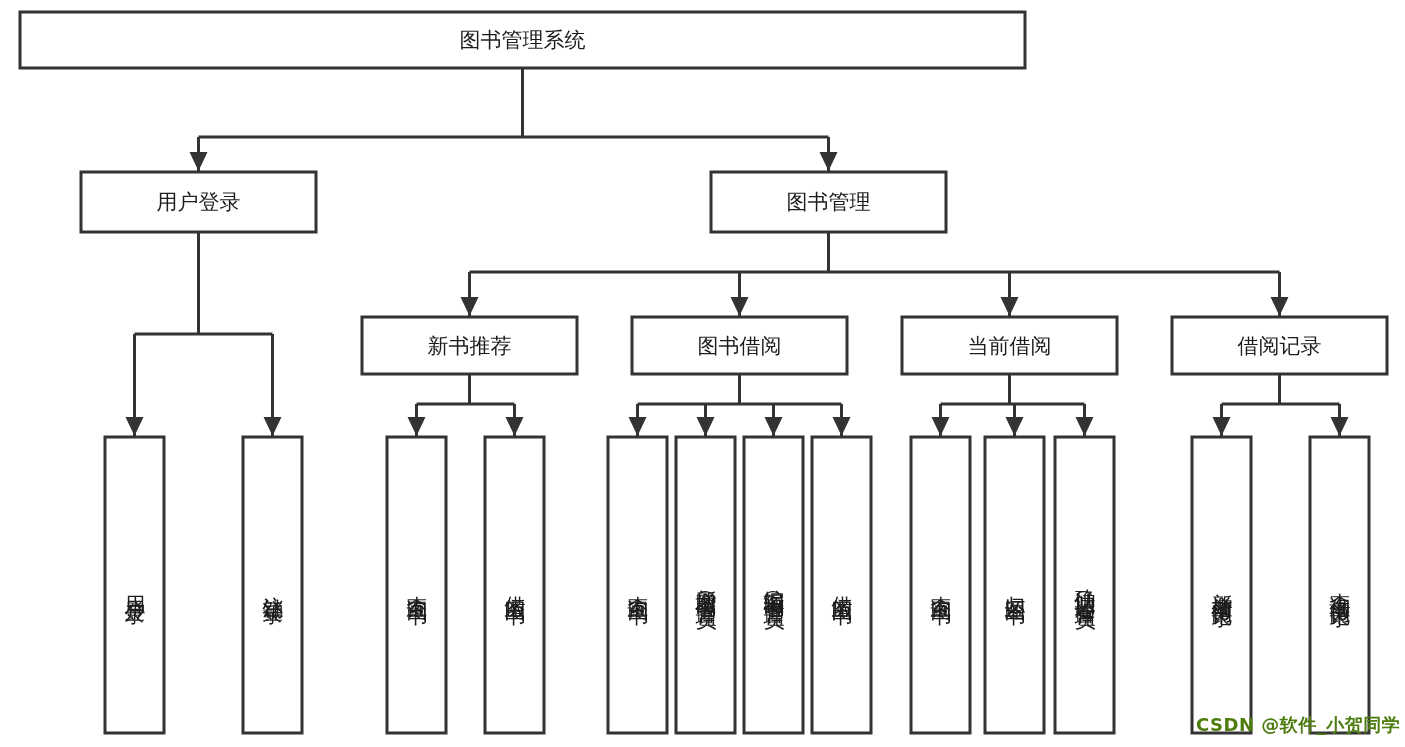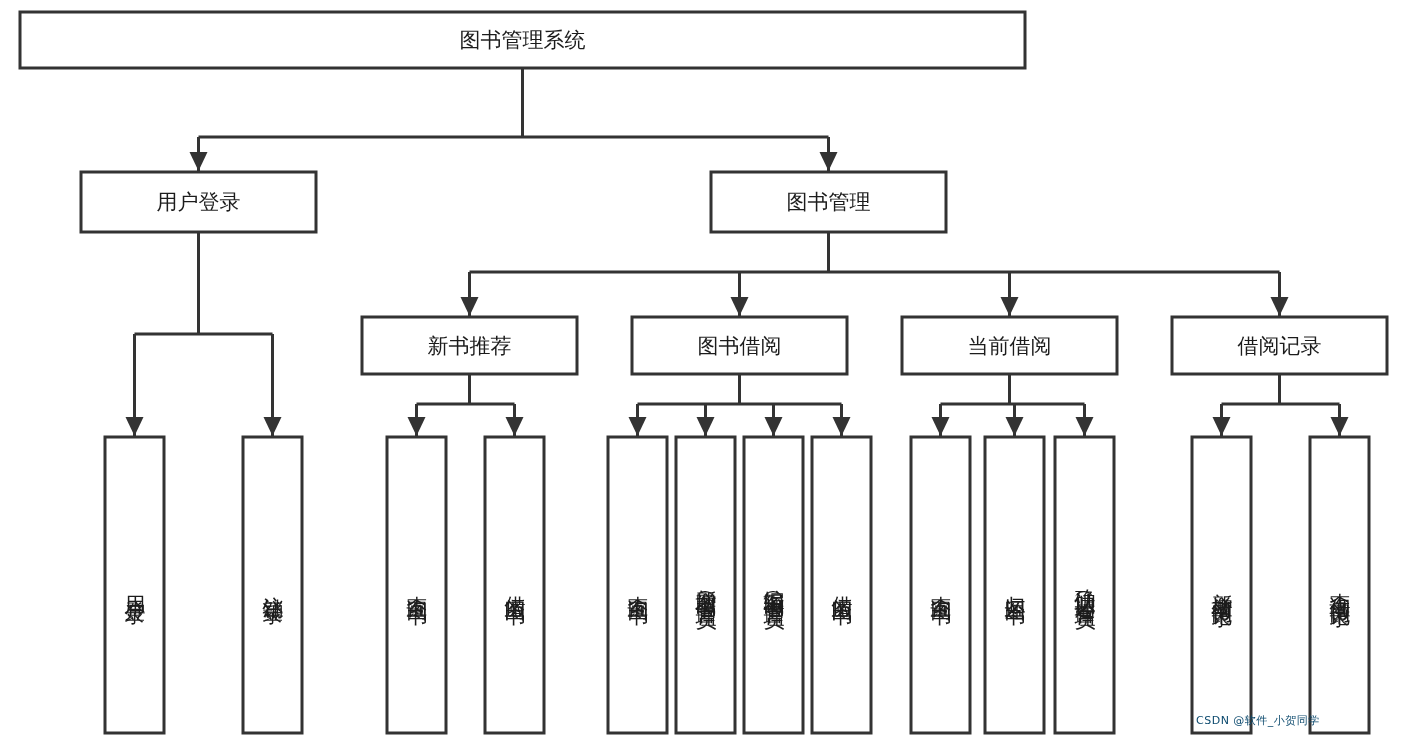--- a/index.html
+++ b/index.html
@@ -62,24 +62,25 @@
     color: #1c1c1c;
     display: flex;
     align-items: center;
     justify-content: center;
     white-space: nowrap;
     pointer-events: none;
   }
   .watermark {
     position: absolute;
     font-family: "DejaVu Sans", "Liberation Sans", sans-serif;
-    font-size: 11px;
-    color: #0c4a6e;
+    font-size: 18px;
+    color: #4d7c0f;
     white-space: nowrap;
     letter-spacing: 0.5px;
+    font-weight: bold;
   }
 </style>
 </head>
 <body>
 
 <div id="diagram-root">
 
   <svg class="diagram-canvas" viewBox="0 0 1405 747">
     <g id="connectors-layer">
         <line x1="522.5" y1="68" x2="522.5" y2="137" class="connector-line"></line>

